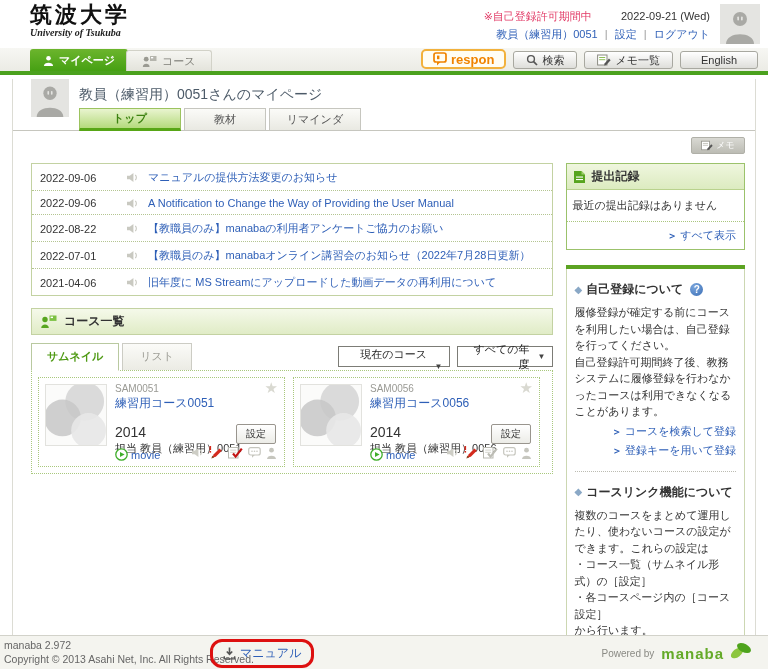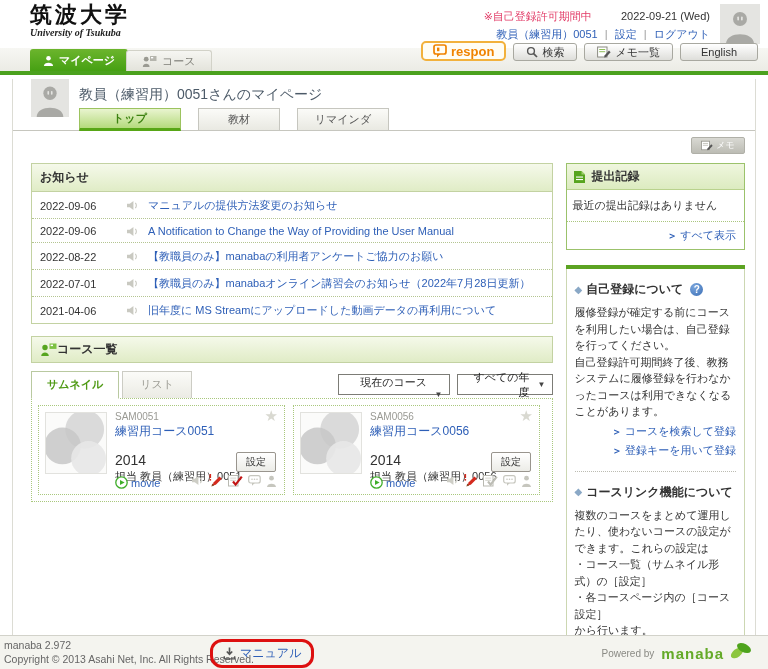--- a/index.html
+++ b/index.html
@@ -24,59 +24,59 @@
 
   
   .navbar { height:23px; background:linear-gradient(#f7f7f3,#ebebe5); position:relative;padding-left:16px; }
   .tab-mypage { position:absolute; left:30px; bottom:0; height:22px; padding:0 13px;
     background:linear-gradient(#6cb52d,#46a013); color:#fff; font-weight:bold; font-size:11px;
     border-radius:3px 3px 0 0; display:flex; align-items:center; gap:5px; cursor:pointer; }
   .tab-course { position:absolute; left:126px; bottom:0; height:21px; padding:0 15px;
     background:linear-gradient(#f6f6f2,#e3e3db); color:#7d7d76; font-size:11px;
     border:1px solid #d2d2c8; border-bottom:none; border-radius:3px 3px 0 0;
     display:flex; align-items:center; gap:5px; cursor:pointer; }
-  .nav-buttons { position:absolute; right:10px; bottom:10px; display:flex; gap:7px; align-items:flex-end; }
+  .nav-buttons { position:absolute; right:10px; bottom:2px; display:flex; gap:7px; align-items:flex-end; }
   .nbtn { height:18px; padding:0 12px; border:1px solid #a8a8a0; border-radius:3px;
     background:linear-gradient(#ffffff,#dededa); font-size:11px; color:#333;
     display:flex; align-items:center; gap:4px; cursor:pointer; }
   .nbtn-respon { height:20px; border:2px solid #f2b13c; border-radius:5px; background:#fffdf4;
     color:#f08300; font-weight:bold; font-size:13px; padding:0 10px; display:flex; align-items:center; gap:4px; cursor:pointer; }
   .green-bar { height:4px; background:#4ba11e; }
 
   
   .content { margin:0 12px; height:560px; background:#fff;
     border-left:1px solid #dcdcd4; border-right:1px solid #dcdcd4; position:relative; }
 
   .page-head { position:relative; height:52px; margin-top:4px; border-bottom:1px solid #c6c6be; }
   .page-avatar { position:absolute; left:18px; top:0; width:38px; height:38px; cursor:pointer; }
   .page-title { position:absolute; left:66px; top:7px; font-size:14px; color:#4c5a68; }
   .page-tabs { position:absolute; left:66px; bottom:-1px; display:flex; align-items:flex-end; }
   .ptab { height:23px; display:flex; align-items:center; justify-content:center; font-size:11px; cursor:pointer; }
   .ptab-active { width:102px; background:linear-gradient(#e9f4cf,#b4da7c); color:#3c8210; font-weight:bold;
     border:1px solid #9cc35f; border-bottom:3px solid #57a616; }
   .ptab-idle { width:82px; background:linear-gradient(#fbfbf8,#e9e9e2); color:#555;
-    border:1px solid #c6c6bf; margin-left:17px; }
+    border:1px solid #c6c6bf; margin-left:3px; }
 
   .main { display:flex; padding:6px 10px 0 18px; gap:13px; }
   .left-col { width:523px; }
   .right-col { width:180px; }
 
   
   .box-announce { margin-top:26px; border:1px solid #c3d2a2; }
   .box-head { background:linear-gradient(#f5f9ea,#e0ecc6); border-bottom:1px solid #c3d2a2;
     padding:5px 8px; font-size:12px; font-weight:bold; color:#333; display:flex; align-items:center; gap:6px; }
   .ann-row { display:flex; align-items:center; padding:6px 8px 5px; border-bottom:1px dotted #b4c591; font-size:11px; }
   .ann-row:last-child { border-bottom:none; }
   .ann-date { width:70px; flex-shrink:0; color:#333; }
   .ann-ic { margin:0 9px 0 16px; flex-shrink:0; display:flex; }
   .ann-link { color:#2e5fb7; }
 
   
   .course-head { margin-top:12px; border:1px solid #c3d2a2; background:linear-gradient(#f5f9ea,#e0ecc6);
-    padding:4px 8px; font-size:12px; font-weight:bold; color:#333; display:flex; align-items:center; }
+    padding:4px 8px; font-size:12px; font-weight:bold; color:#333; display:flex; align-items:center; gap:7px; }
   .course-controls { display:flex; align-items:flex-end; margin-top:8px; position:relative;text-align:right; }
   .ctab-active { border:1px solid #b9c9a0; border-bottom:1px solid #fff; background:#fff; color:#4f9a14;
     font-weight:bold; font-size:11px; padding:5px 15px 6px; position:relative; z-index:2; margin-bottom:-1px; cursor:pointer; }
   .ctab-idle { border:1px solid #ccccc4; border-bottom:none; background:linear-gradient(#fbfbf8,#ebebe4);
     color:#99999ा2; color:#9a9a92; font-size:11px; padding:5px 17px 6px; margin-left:3px; cursor:pointer; }
   .selects { margin-left:auto; display:flex; gap:7px; margin-bottom:3px; }
   .selectbox { border:1px solid #7c7c76; background:#fff; font-size:11px; color:#222;
     height:21px; display:flex; align-items:center; padding:0 6px; cursor:pointer; }
   .sel-course { width:112px;flex-direction:column; } .sel-year { width:96px; }
   .selectbox .caret { margin-left:auto; font-size:8px; color:#444; padding-left:8px; }
@@ -230,23 +230,20 @@
       <div class="ptab ptab-idle">教材</div>
       <div class="ptab ptab-idle" style="width:92px;">リマインダ</div>
     </div>
   </div>
 
   <div class="main">
 
     <div class="left-col">
 
       <div class="box-announce">
-        <div class="box-head">
-          <span>お知らせ</span>
-        </div>
         <div class="ann-row">
           <span class="ann-date">2022-09-06</span>
           <span class="ann-ic">
               <svg width="13" height="11" viewBox="0 0 14 12">
                 <path d="M1 4 H4 L8 1 V11 L4 8 H1 Z" fill="#c9c9c1"></path>
                 <path d="M10 3.2 C11.6 4.7 11.6 7.3 10 8.8" stroke="#c9c9c1" stroke-width="1.2" fill="none"></path>
               </svg>
             </span>
           <a class="ann-link">マニュアルの提供方法変更のお知らせ</a>
         </div>

